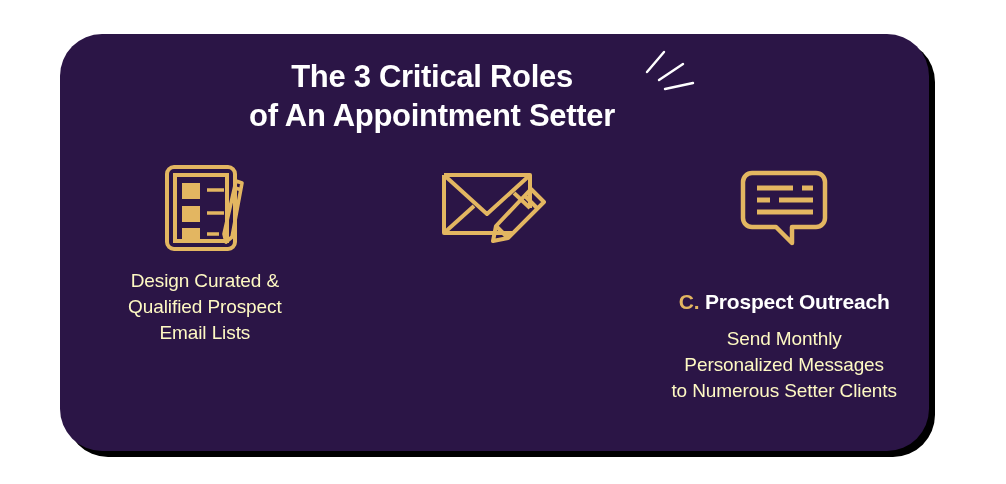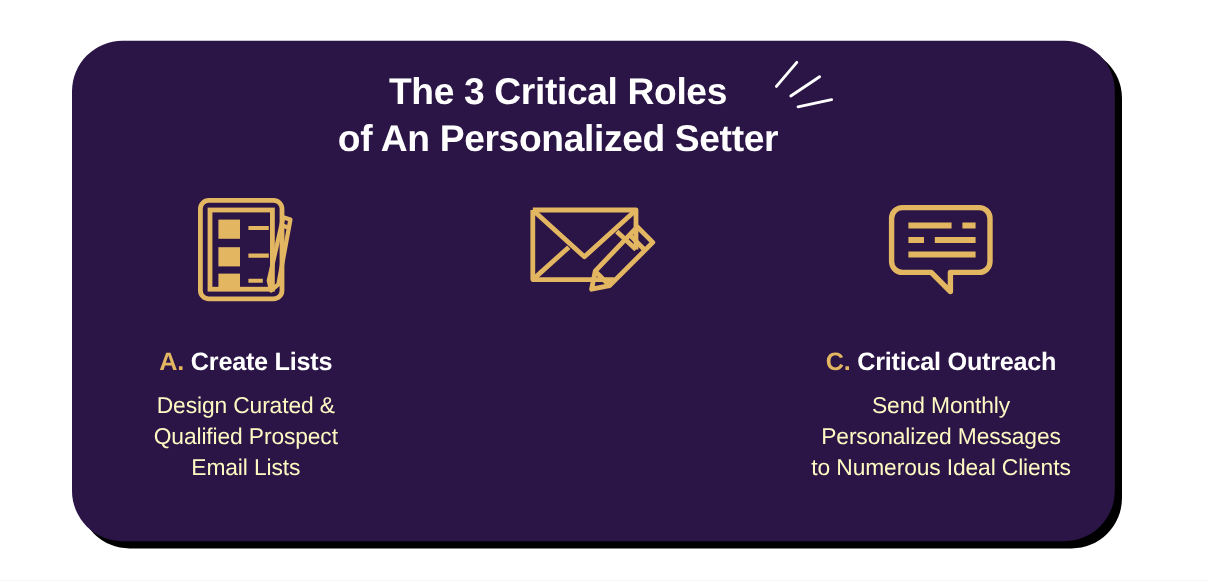--- a/index.html
+++ b/index.html
@@ -43,21 +43,20 @@
     overflow: hidden;
   }
 
   
   #title-wrap {
     position: absolute;
     left: 0;
     top: 23px;
     width: 744px;
     text-align: center;
-    padding-left: 33px;
   }
   .title-line {
     color: #ffffff;
     font-size: 31px;
     font-weight: bold;
     letter-spacing: -0.3px;
     line-height: 39px;
     white-space: nowrap;
   }
   #title-line-1 {
@@ -123,21 +122,21 @@
 <body>
 
 <div id="stage">
 
   <div id="card-shadow"></div>
 
   <div id="card">
 
     <div id="title-wrap">
       <div class="title-line" id="title-line-1">The 3 Critical Roles</div>
-      <div class="title-line">of An Personalized Setter</div>
+      <div class="title-line">of An Appointment Setter</div>
     </div>
 
     <svg id="sparkle" viewBox="0 0 60 50">
       <g stroke="#ffffff" stroke-width="2.4" stroke-linecap="round" fill="none">
         <line x1="8" y1="22" x2="25" y2="2"></line>
         <line x1="20" y1="30" x2="44" y2="14"></line>
         <line x1="26" y1="39" x2="54" y2="33"></line>
       </g>
     </svg>
 
@@ -159,24 +158,20 @@
               <line x1="45" y1="28" x2="62" y2="28"></line>
               <line x1="45" y1="51" x2="62" y2="51"></line>
               <line x1="45" y1="72" x2="57" y2="72"></line>
             </g>
 
             <g fill="none" stroke="#e3b661" stroke-width="3.6" stroke-linejoin="round">
               <path d="M74 19 L80 21 L70 75 L64 80 L62 72 Z"></path>
               <line x1="73.2" y1="26" x2="79" y2="27.8"></line>
             </g>
           </svg>
-        </div>
-        <div class="col-heading">
-          <span class="letter">A.</span>
-          <span>Create Lists</span>
         </div>
         <div class="col-body">Design Curated &amp;
 Qualified Prospect
 Email Lists</div>
       </div>
 
       <div class="col">
         <div class="icon-box">
           <svg width="112" height="82" viewBox="0 0 112 82">
             <g fill="none" stroke="#e3b661" stroke-width="4" stroke-linejoin="round">
@@ -203,22 +198,22 @@
               <line x1="19" y1="20" x2="55" y2="20"></line>
               <line x1="64" y1="20" x2="75" y2="20"></line>
               <line x1="19" y1="32" x2="32" y2="32"></line>
               <line x1="41" y1="32" x2="75" y2="32"></line>
               <line x1="19" y1="44" x2="75" y2="44"></line>
             </g>
           </svg>
         </div>
         <div class="col-heading">
           <span class="letter">C.</span>
-          <span>Critical Outreach</span>
+          <span>Prospect Outreach</span>
         </div>
         <div class="col-body">Send Monthly
 Personalized Messages
-to Numerous Ideal Clients</div>
+to Numerous Setter Clients</div>
       </div>
 
     </div>
   </div>
 </div>
 
 </body></html>

